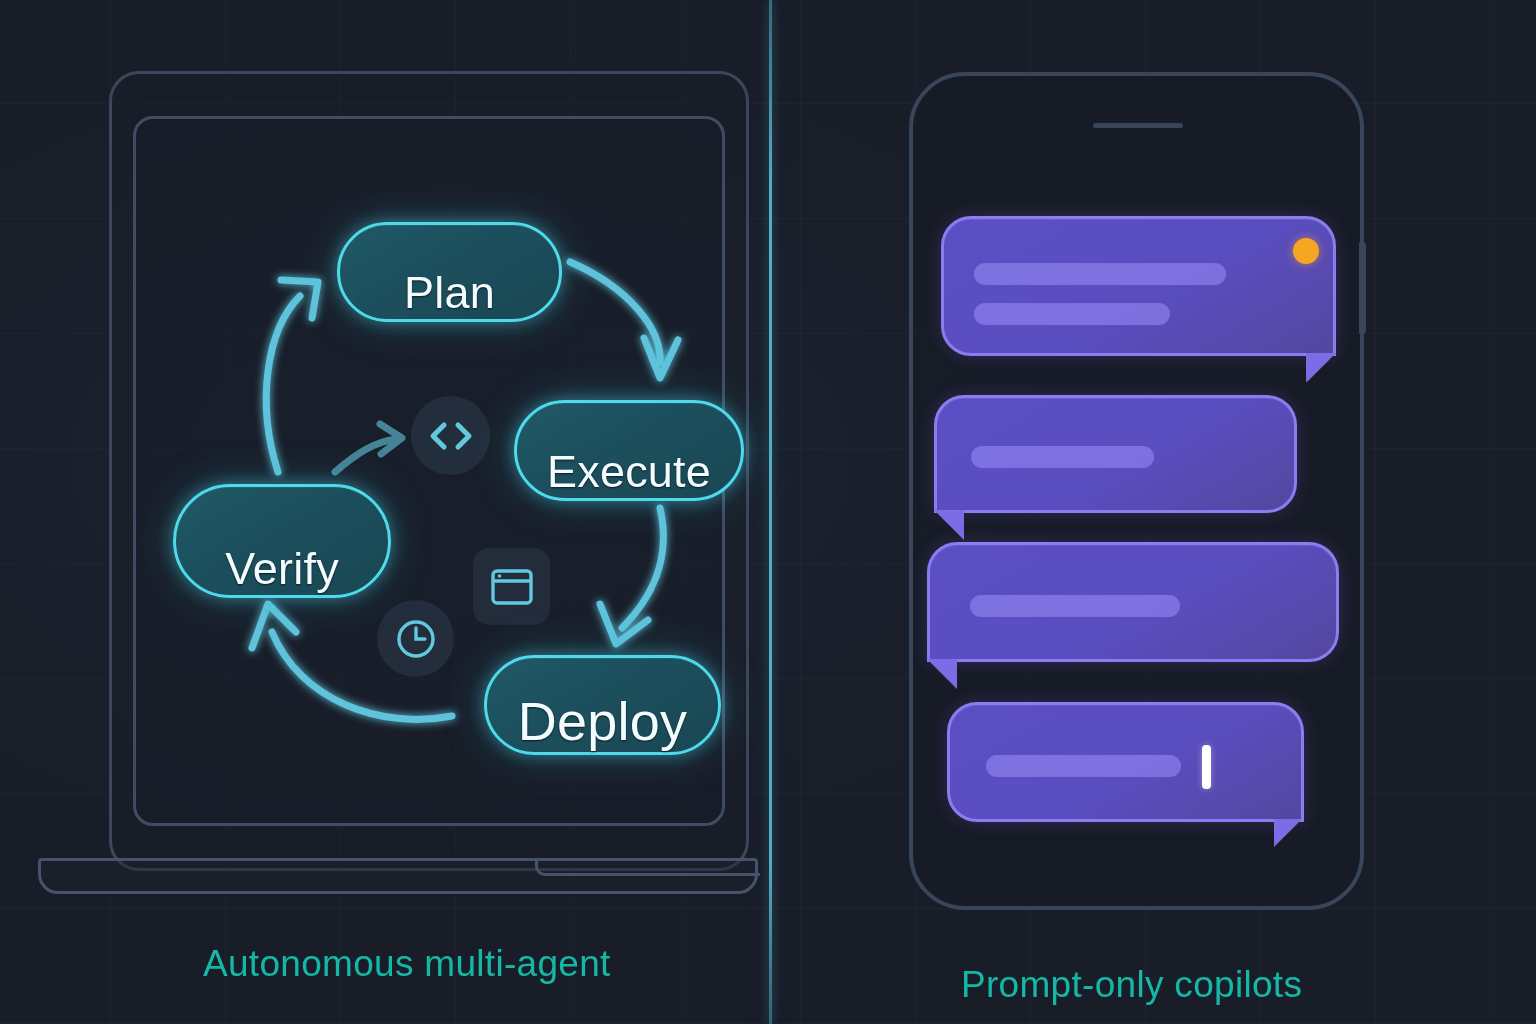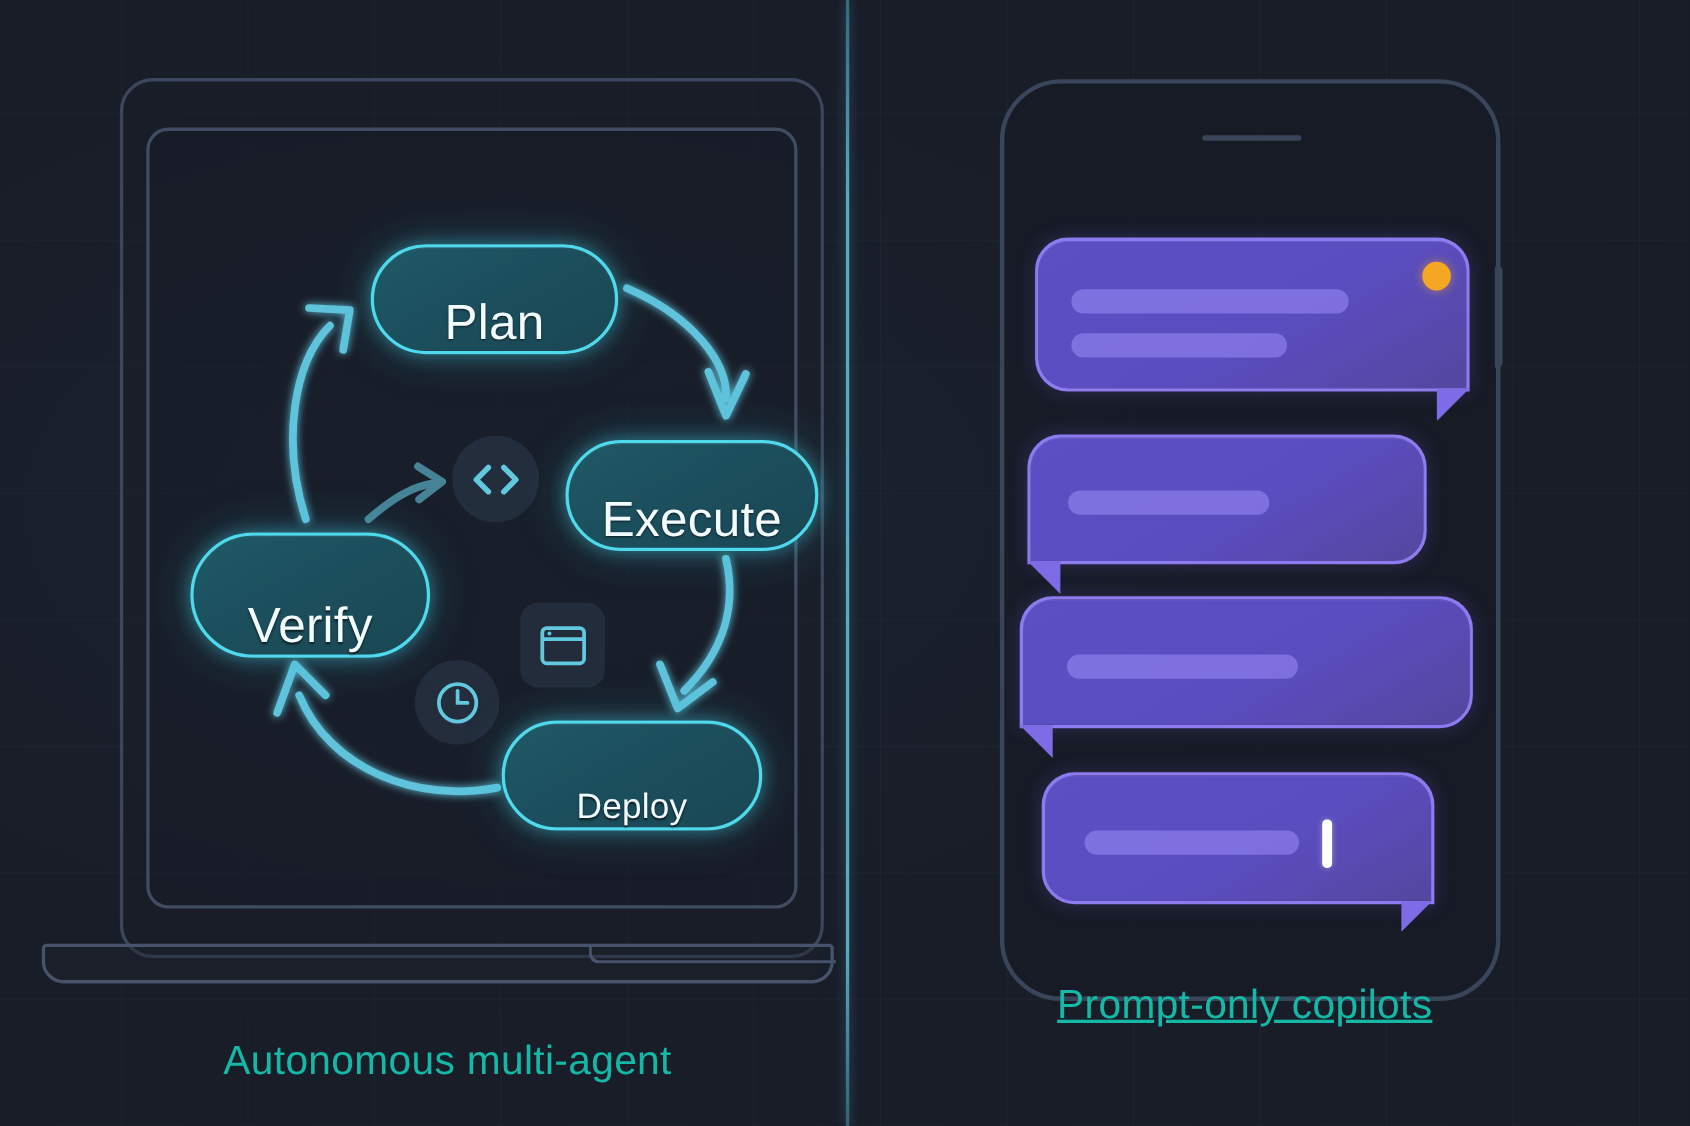--- a/index.html
+++ b/index.html
@@ -74,21 +74,21 @@
     color:#f2fbfd;
     letter-spacing:.2px;
     text-shadow:0 1px 2px rgba(0,0,0,.65);
     box-shadow:0 0 16px rgba(70,215,235,.45),
                0 0 44px rgba(60,195,220,.25),
                inset 0 1px 0 rgba(255,255,255,.07);
   }
   #pill-plan    { left:337px; top:222px; width:225px; height:100px; font-size:45px; }
   #pill-execute { left:514px; top:400px; width:230px; height:101px; font-size:45px; }
   #pill-verify  { left:173px; top:484px; width:218px; height:114px;  font-size:45px; }
-  #pill-deploy  { left:456px; top:655px; width:237px; height:100px; font-size:32px; }
+  #pill-deploy  { left:484px; top:655px; width:237px; height:100px; font-size:54px; }
 
   
   .mini-round{
     position:absolute;
     border-radius:50%;
     background:rgba(46,58,76,0.55);
     display:flex;align-items:center;justify-content:center;
   }
   .mini-sq{
     position:absolute;
@@ -166,21 +166,21 @@
 
   
   .caption{
     position:absolute;
     color:#14b8a6;
     font-size:37px;
     letter-spacing:.3px;
     white-space:nowrap;
   }
   #caption-left { left:203px; top:943px; }
-  #caption-right{ left:961px; top:892px;text-decoration:underline; }
+  #caption-right{ left:961px; top:964px; }
 </style>
 </head>
 <body>
 
 <div id="stage">
 
   <div id="grid"></div>
   <div id="vignette"></div>
 
   <div id="left-panel">

